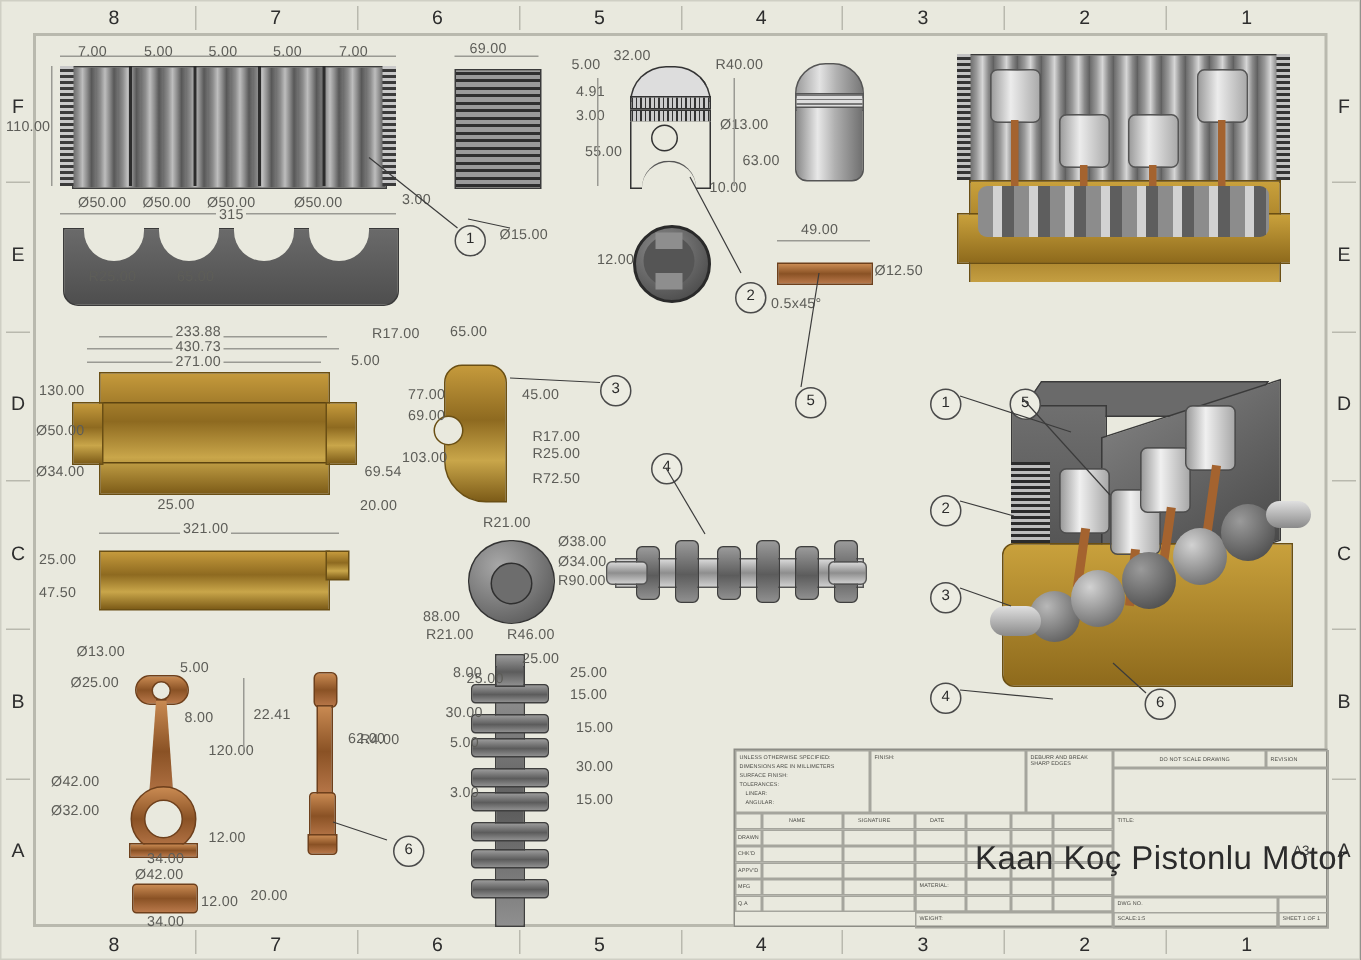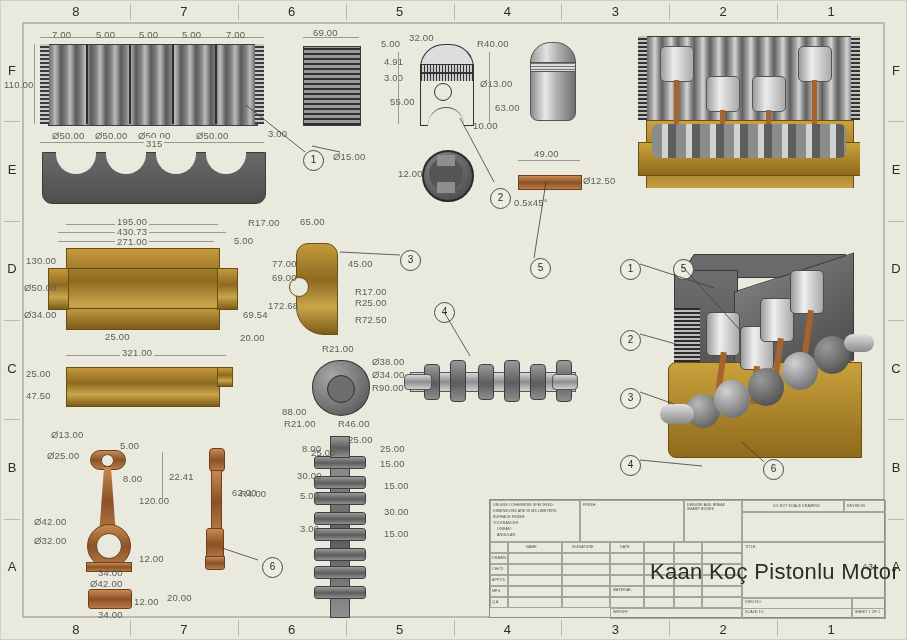--- a/index.html
+++ b/index.html
@@ -193,21 +193,21 @@
   <div class="dim" style="left:514px;top:197px;">0.5x45°</div>
 
   <div class="part brass" style="left:66px;top:248px;width:152px;height:80px;"></div>
   <div class="part" style="left:66px;top:268px;width:152px;height:1px;background:#5d4410;"></div>
   <div class="part" style="left:66px;top:308px;width:152px;height:1px;background:#5d4410;"></div>
   <div class="part brass" style="left:48px;top:268px;width:19px;height:40px;"></div>
   <div class="part brass" style="left:217px;top:268px;width:19px;height:40px;"></div>
   <div class="dline h" style="left:66px;top:224px;width:152px;"></div>
   <div class="dline h" style="left:58px;top:232px;width:168px;"></div>
   <div class="dline h" style="left:58px;top:241px;width:156px;"></div>
-  <div class="dim" style="left:115px;top:216px;background:#e9e9de;padding:0 2px;">195.00</div>
+  <div class="dim" style="left:115px;top:216px;background:#e9e9de;padding:0 2px;">233.88</div>
   <div class="dim" style="left:115px;top:226px;background:#e9e9de;padding:0 2px;">430.73</div>
   <div class="dim" style="left:115px;top:236px;background:#e9e9de;padding:0 2px;">271.00</div>
   <div class="dim" style="left:234px;top:235px;">5.00</div>
   <div class="dim" style="left:26px;top:255px;">130.00</div>
   <div class="dim" style="left:24px;top:282px;">Ø50.00</div>
   <div class="dim" style="left:24px;top:309px;">Ø34.00</div>
   <div class="dim" style="left:105px;top:331px;">25.00</div>
   <div class="dline h" style="left:66px;top:355px;width:160px;"></div>
   <div class="dim" style="left:120px;top:347px;background:#e9e9de;padding:0 2px;">321.00</div>
   <div class="dim" style="left:243px;top:309px;">69.54</div>
@@ -217,21 +217,21 @@
   <div class="part brass" style="left:66px;top:367px;width:152px;height:38px;"></div>
   <div class="part brass" style="left:217px;top:367px;width:14px;height:18px;"></div>
   <div class="dim" style="left:26px;top:368px;">25.00</div>
   <div class="dim" style="left:26px;top:390px;">47.50</div>
 
   <div class="part brass" style="left:296px;top:243px;width:40px;height:90px;border-radius:12px 12px 0 28px;"></div>
   <div class="part" style="left:289px;top:277px;width:18px;height:18px;border-radius:50%;background:#e9e9de;border:1px solid #6a4f14;"></div>
   <div class="dim" style="left:300px;top:216px;">65.00</div>
   <div class="dim" style="left:272px;top:258px;">77.00</div>
   <div class="dim" style="left:272px;top:272px;">69.00</div>
-  <div class="dim" style="left:268px;top:300px;">172.68</div>
+  <div class="dim" style="left:268px;top:300px;">103.00</div>
   <div class="dim" style="left:348px;top:258px;">45.00</div>
   <div class="dim" style="left:355px;top:286px;">R17.00</div>
   <div class="dim" style="left:355px;top:297px;">R25.00</div>
   <div class="dim" style="left:355px;top:314px;">R72.50</div>
 
   <div class="part" style="left:312px;top:360px;width:56px;height:54px;border-radius:48% 48% 50% 50%;background:radial-gradient(circle at 35% 30%,#a8a8a8,#4c4c4c);border:1px solid #333;"></div>
   <div class="part" style="left:327px;top:375px;width:26px;height:26px;border-radius:50%;background:#6d6d6d;border:1px solid #2f2f2f;"></div>
   <div class="dim" style="left:322px;top:343px;">R21.00</div>
   <div class="dim" style="left:372px;top:356px;">Ø38.00</div>
   <div class="dim" style="left:372px;top:369px;">Ø34.00</div>

